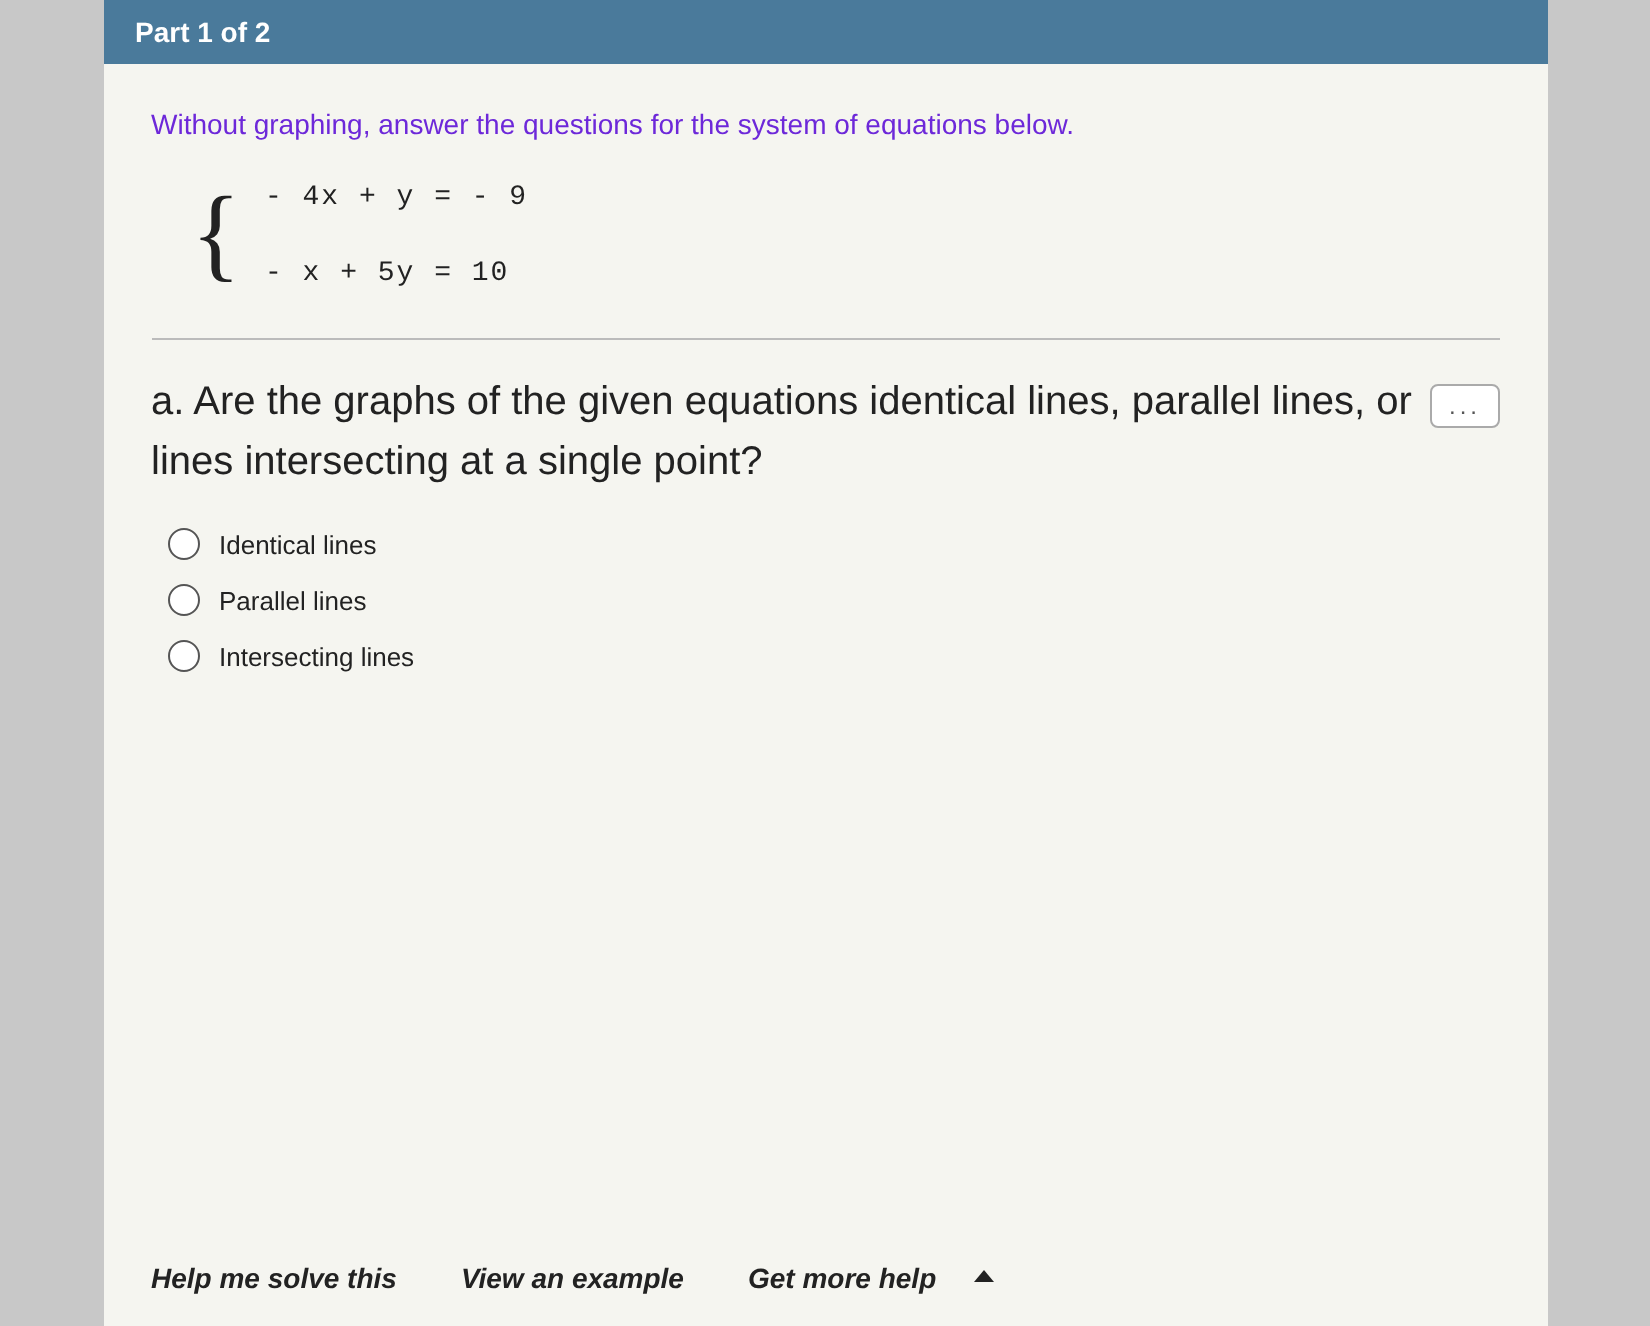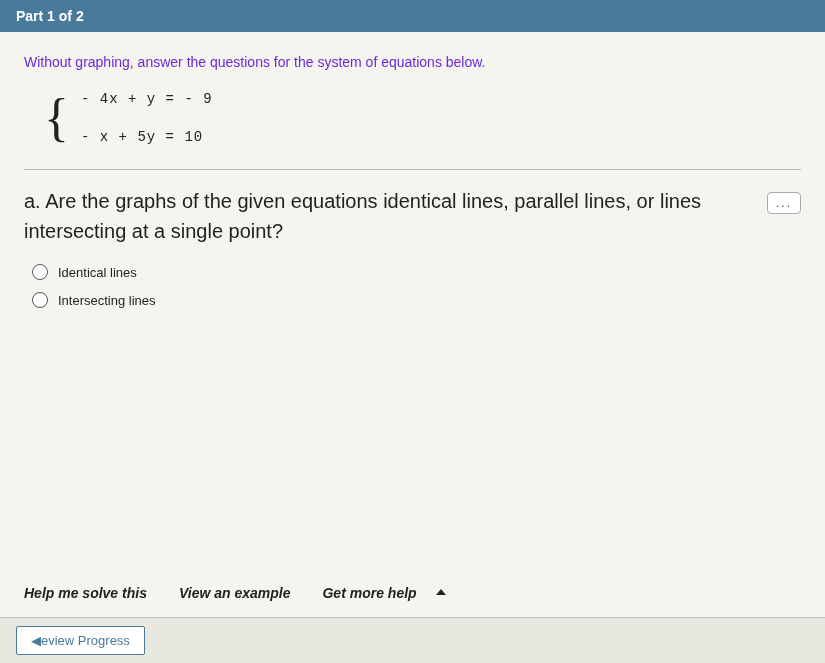--- a/index.html
+++ b/index.html
@@ -13,21 +13,21 @@
       height: 663px;
       background: #c8c8c8;
       font-family: Arial, sans-serif;
       display: flex;
       flex-direction: column;
       align-items: center;
       justify-content: flex-start;
     }
 
     .outer-container {
-      width: 825px;
+      width: 722px;
       height: 663px;
       background: #c8c8c8;
       display: flex;
       flex-direction: column;
     }
 
     .header-bar {
       background: #4a7a9b;
       color: white;
       padding: 8px 16px;
@@ -220,40 +220,37 @@
 
     <div class="sub-question">a. Are the graphs of the given equations identical lines, parallel lines, or lines intersecting at a single point?</div>
 
     <div class="radio-group">
 
       <div class="radio-item">
         <div class="radio-circle"></div>
         <span class="radio-label">Identical lines</span>
       </div>
 
+      <div class="radio-item">
+        <div class="radio-circle"></div>
+        <span class="radio-label">Parallel lines</span>
+      </div>
 
       <div class="radio-item">
         <div class="radio-circle"></div>
         <span class="radio-label">Intersecting lines</span>
       </div>
 
     </div>
 
     <div class="bottom-actions">
       <a class="action-link">Help me solve this</a>
       <a class="action-link">View an example</a>
       <div class="get-more-help">
         <span class="action-link">Get more help</span>
         <span class="chevron-up"></span>
       </div>
     </div>
 
   </div>
 
-  <div class="footer-bar">
-    <button class="review-progress-btn">
-      <span>
-        <span>◀</span><span>eview Progress</span>
-      </span>
-    </button>
-  </div>
 
 </div>
 
 </body></html>

